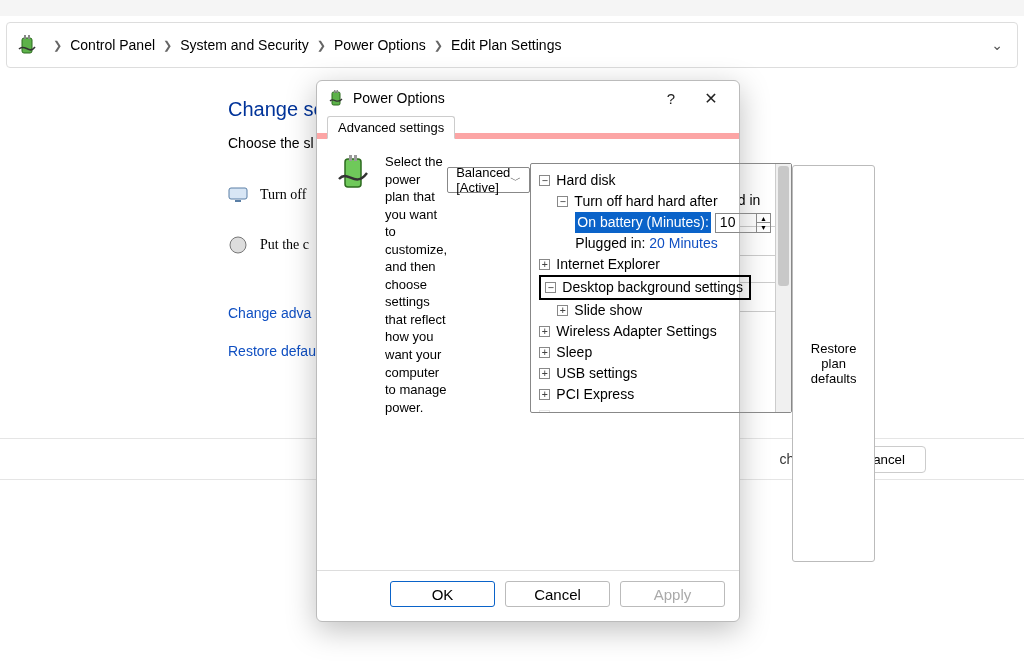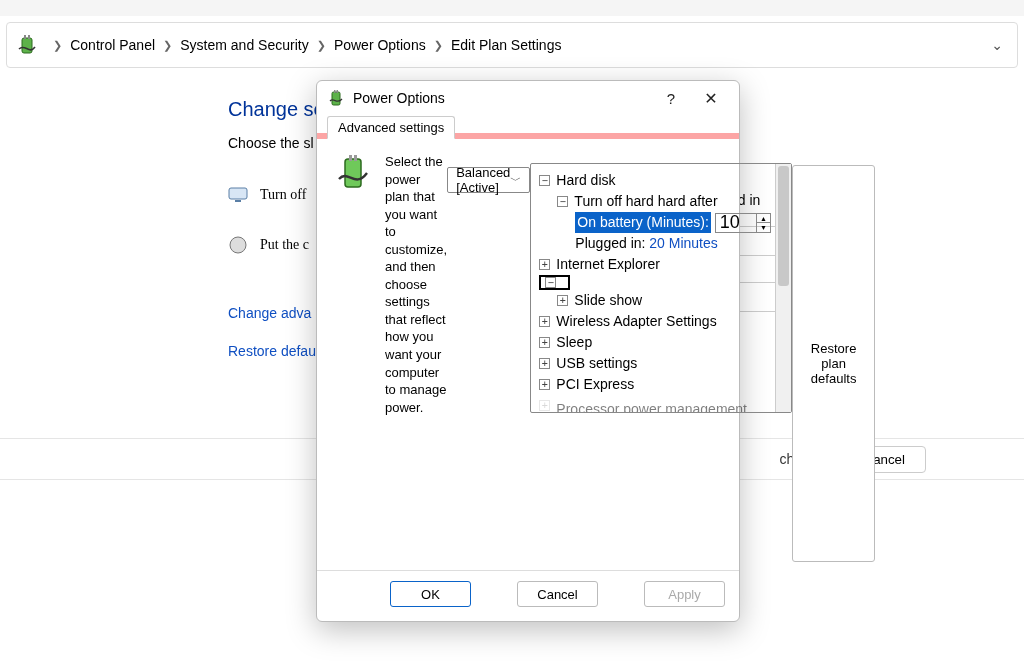--- a/index.html
+++ b/index.html
@@ -96,43 +96,43 @@
   .tree { flex: 1; padding: 6px 4px 6px 8px; overflow: hidden; font-size: 14px; line-height: 1.5; }
   .tree .node { display: flex; align-items: center; white-space: nowrap; }
   .exp { width: 11px; height: 11px; border: 1px solid #888; display: inline-flex; align-items: center; justify-content: center; font-size: 10px; line-height: 1; margin-right: 6px; color: #444; font-family: monospace; }
   .ind1 { padding-left: 18px; }
   .ind2 { padding-left: 36px; }
   .selrow { background: #0a63c9; color: #fff; display: inline-block; padding: 0 2px; }
   .valinput {
     border: 1px solid #888; height: 20px; width: 56px; margin-left: 4px;
     display: inline-flex; align-items: center;
   }
-  .valinput .num { flex: 1; padding: 0 4px; font-size: 18px; }
+  .valinput .num { flex: 1; padding: 0 4px; font-size: 14px; }
   .valinput .spin { width: 14px; display: flex; flex-direction: column; border-left: 1px solid #888; }
   .valinput .spin div { height: 9px; font-size: 7px; text-align: center; line-height: 9px; border-bottom: 1px solid #888; }
   .valinput .spin div:last-child { border-bottom: none; }
   .linkval { color: #0f4fc2; }
   .boxed { border: 2px solid #000; display: inline-flex; align-items: center; padding: 0 6px 0 0; }
   .boxed .exp { margin-left: 4px; }
   .vscroll {
     width: 16px; border-left: 1px solid #ccc; position: relative; background: #f0f0f0;
   }
   .vscroll .thumb { position: absolute; top: 2px; left: 2px; right: 2px; height: 120px; background: #c8c8c8; border-radius: 3px; }
   .restore-row { margin-top: 12px; display: flex; justify-content: flex-end; }
   .restore-btn {
     border: 1px solid #bbb; border-radius: 3px; background: #fff;
     padding: 5px 18px; font-size: 13px;
   }
   .dlg-footer {
     border-top: 1px solid #ddd; padding: 10px 14px 14px;
     display: flex; justify-content: flex-end; gap: 10px;
   }
   .dlg-footer button {
-    width: 81px; height: 26px; border: 1px solid #bbb; border-radius: 3px;
-    background: #fff; font-size: 13px; font-family: inherit; margin-left: 36px;
+    width: 105px; height: 26px; border: 1px solid #bbb; border-radius: 3px;
+    background: #fff; font-size: 15px; font-family: inherit;
   }
   .dlg-footer button.primary { border-color: #0a63c9; }
   .dlg-footer button:disabled { color: #aaa; }
   
 </style>
 </head>
 <body>
 
 <div class="topbar"></div>
 
@@ -257,20 +257,21 @@
         <div class="node ind2">
           <span>Plugged in:</span>&nbsp;<span class="linkval">20 Minutes</span>
         </div>
         <div class="node">
             <span class="exp">+</span>
             <span>Internet Explorer</span>
           </div>
         <div class="node">
           <span class="boxed">
             <span class="exp">−</span>
+              <span>Desktop background settings</span>
           </span>
         </div>
         <div class="node ind1">
             <span class="exp">+</span>
             <span>Slide show</span>
           </div>
         <div class="node">
             <span class="exp">+</span>
             <span>Wireless Adapter Settings</span>
           </div>

